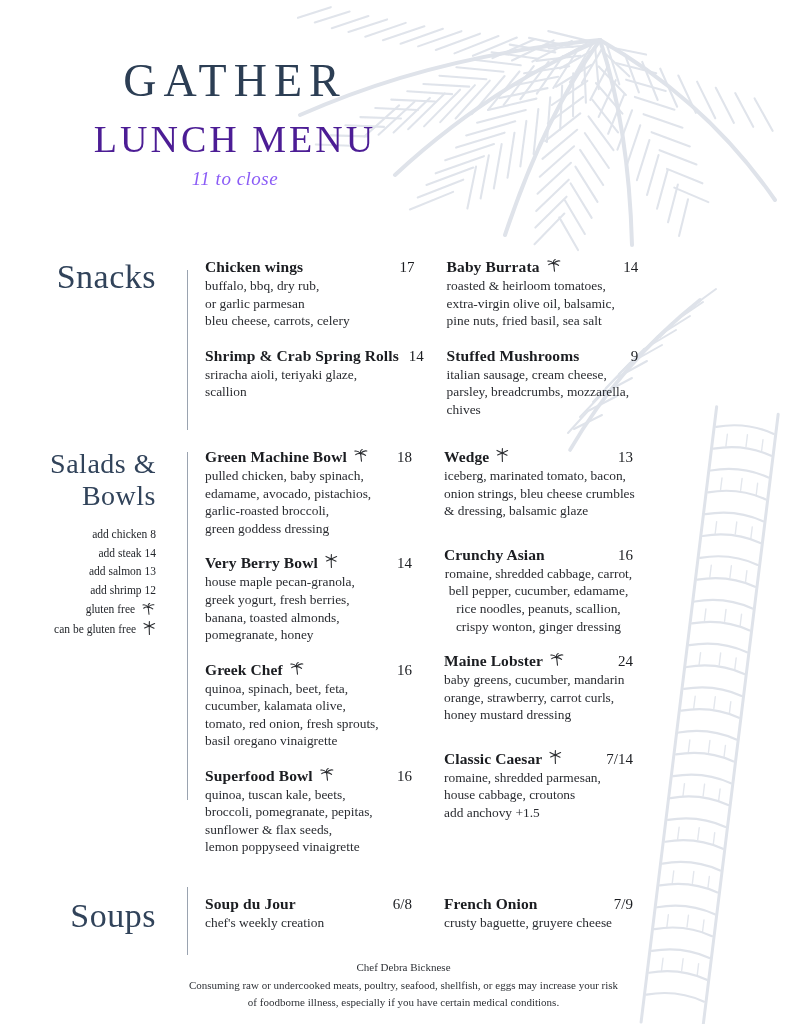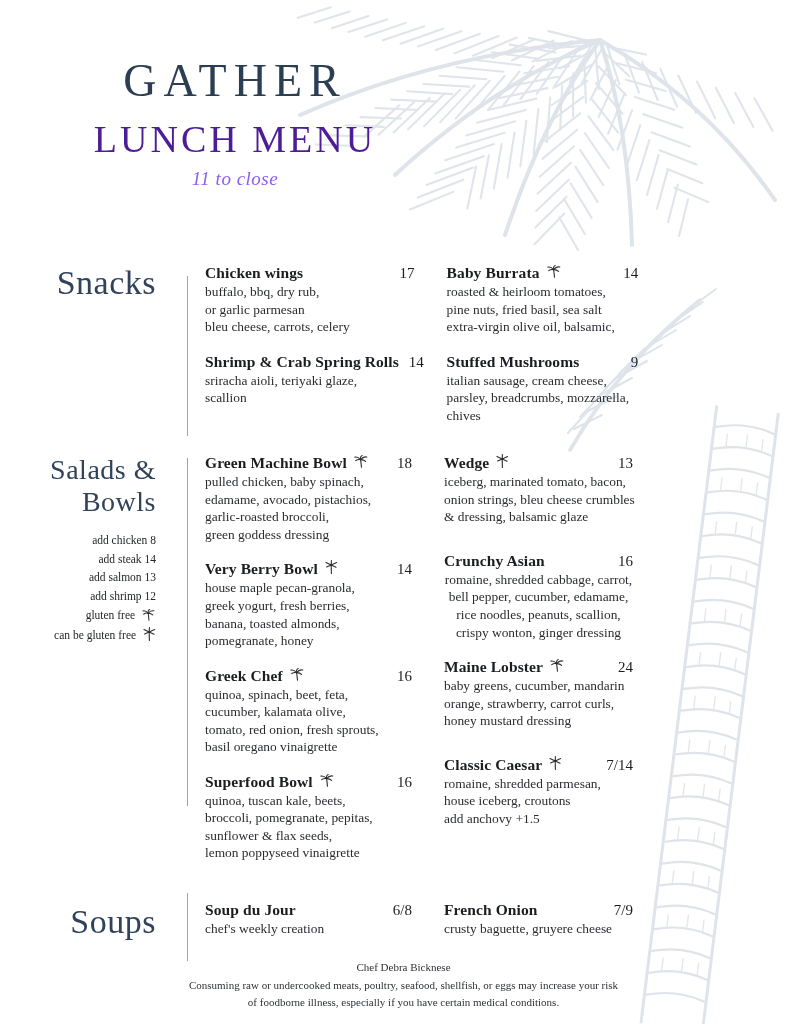--- a/index.html
+++ b/index.html
@@ -29,21 +29,21 @@
     margin-top:16px;
     font-size:38px;letter-spacing:3px;color:#4c1d95;
     font-weight:400;line-height:1.0;
   }
   .hours{
     margin-top:10px;
     font-size:19px;font-style:italic;color:#8b5cf6;letter-spacing:.5px;
   }
 
   
-  .content{position:absolute;left:0;top:264px;width:647px;z-index:2;}
+  .content{position:absolute;left:0;top:258px;width:647px;z-index:2;}
   .section{position:relative;display:flex;align-items:flex-start;}
   .rail{
     width:172px;flex:0 0 172px;
     padding-right:16px;text-align:right;box-sizing:border-box;
   }
   .rail-title{
     font-size:34px;color:#31435a;line-height:1.12;letter-spacing:.5px;
     font-weight:400;
   }
   .rail-title.small{font-size:28px;}
@@ -425,22 +425,22 @@
                     <path d="M6.6,4.6 C6.2,2.4 7.0,0.9 8.2,0.5"></path>
                     <path d="M6.6,4.6 C4.8,4.2 3.0,4.6 1.7,5.7"></path>
                     <path d="M6.6,4.6 C8.6,4.5 10.4,5.2 11.6,6.4"></path>
                   </g>
                 </svg>
               </span>
               <span class="item-price">14</span>
             </div>
             <div class="item-desc">
               <span class="l">roasted &amp; heirloom tomatoes,</span>
+              <span class="l">extra-virgin olive oil, balsamic,</span>
               <span class="l">pine nuts, fried basil, sea salt</span>
-              <span class="l">extra-virgin olive oil, balsamic,</span>
             </div>
           </div>
 
           <div class="item">
             <div class="item-head">
               <span class="item-name">Stuffed Mushrooms</span>
               <span class="item-price">9</span>
             </div>
             <div class="item-desc">
               <span class="l">italian sausage, cream cheese,</span>
@@ -676,21 +676,21 @@
                     <path d="M6.2,5.0 L6.4,0.6"></path>
                     <path d="M6.2,5.0 L1.6,7.0"></path>
                     <path d="M6.2,5.0 L11.0,7.2"></path>
                   </g>
                 </svg>
               </span>
               <span class="item-price">7/14</span>
             </div>
             <div class="item-desc">
               <span class="l">romaine, shredded parmesan,</span>
-              <span class="l">house iceberg, croutons</span>
+              <span class="l">house cabbage, croutons</span>
               <span class="l">add anchovy +1.5</span>
             </div>
           </div>
 
         </div>
       </div>
     </div>
 
     <div class="section soups" style="margin-top:20px;">
       <div class="rail">

